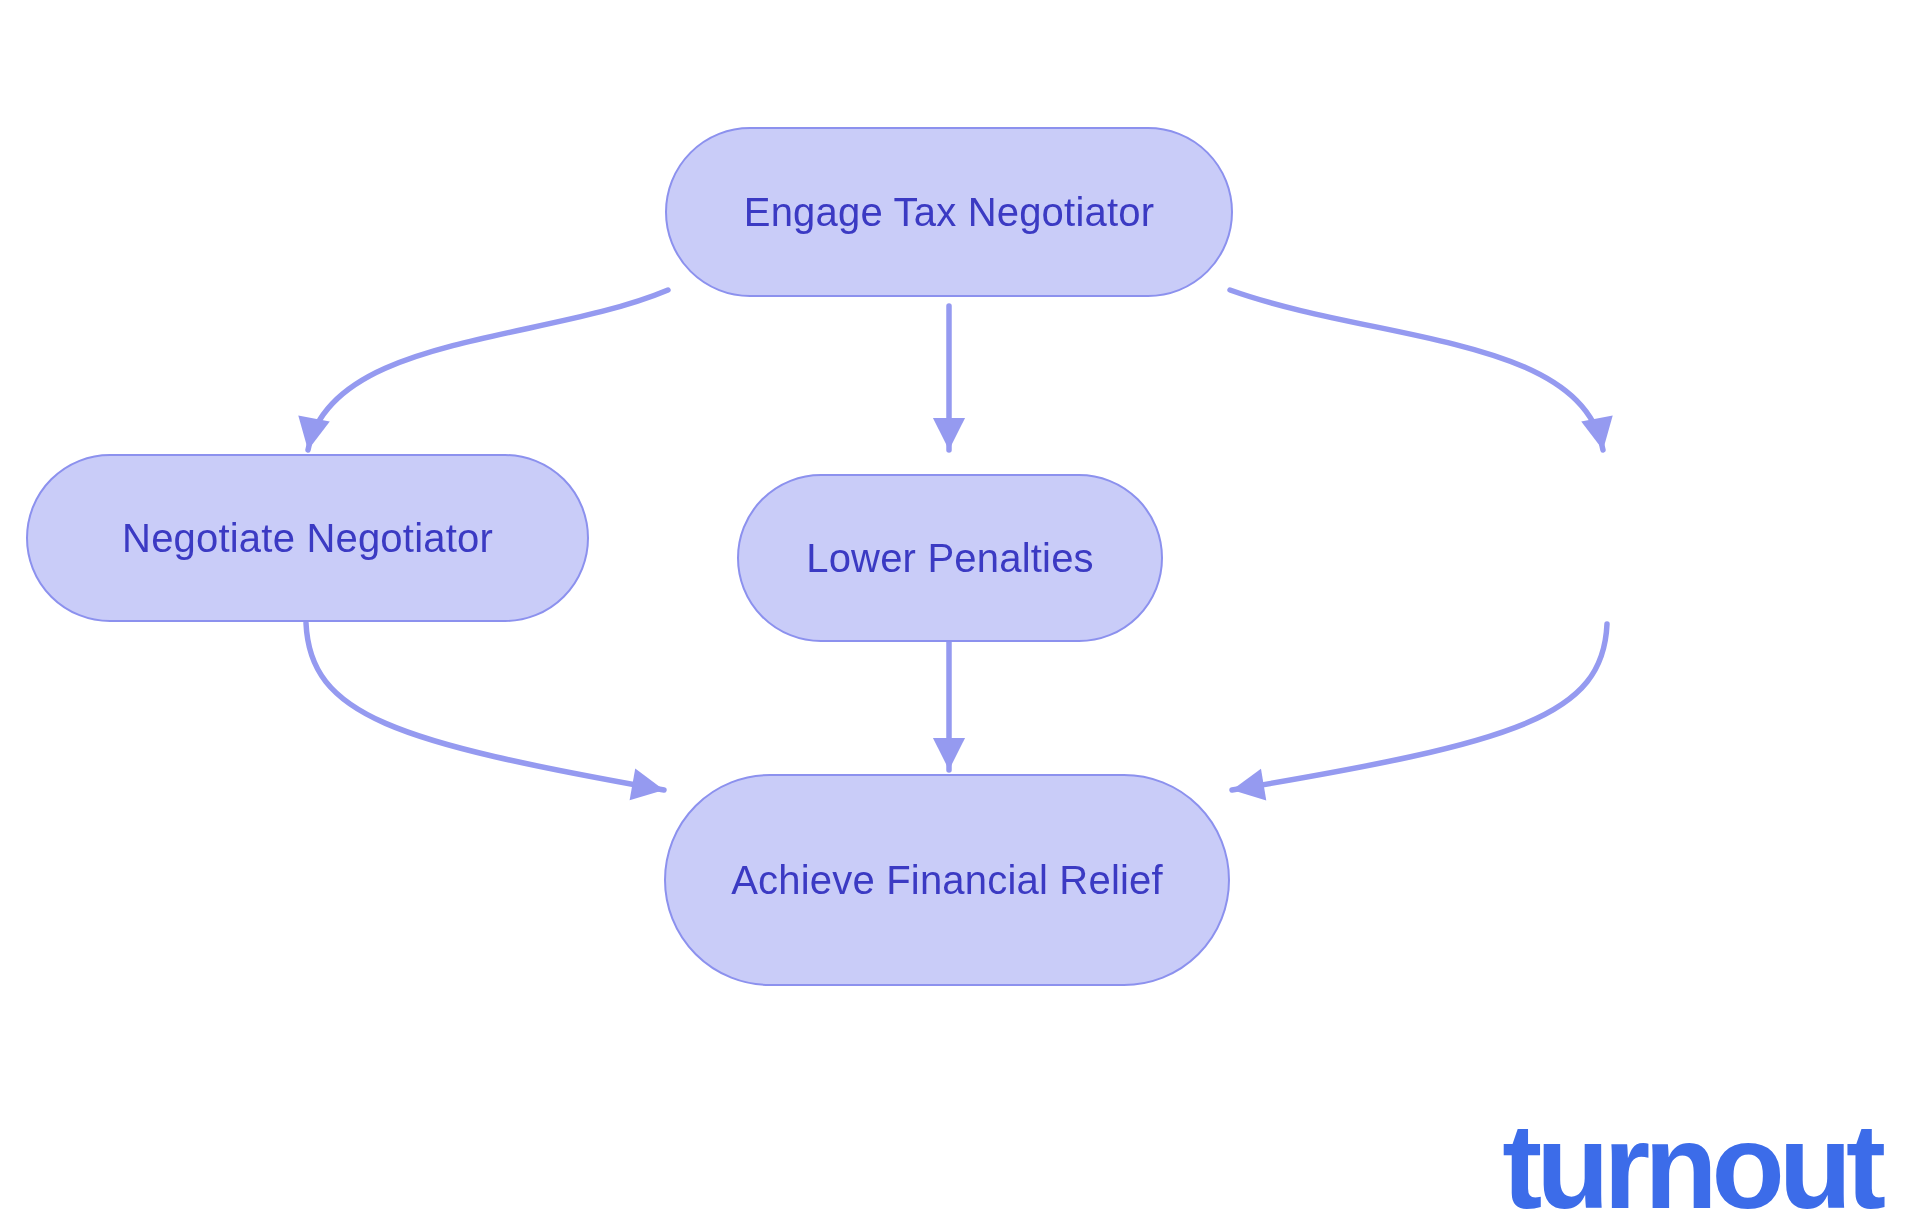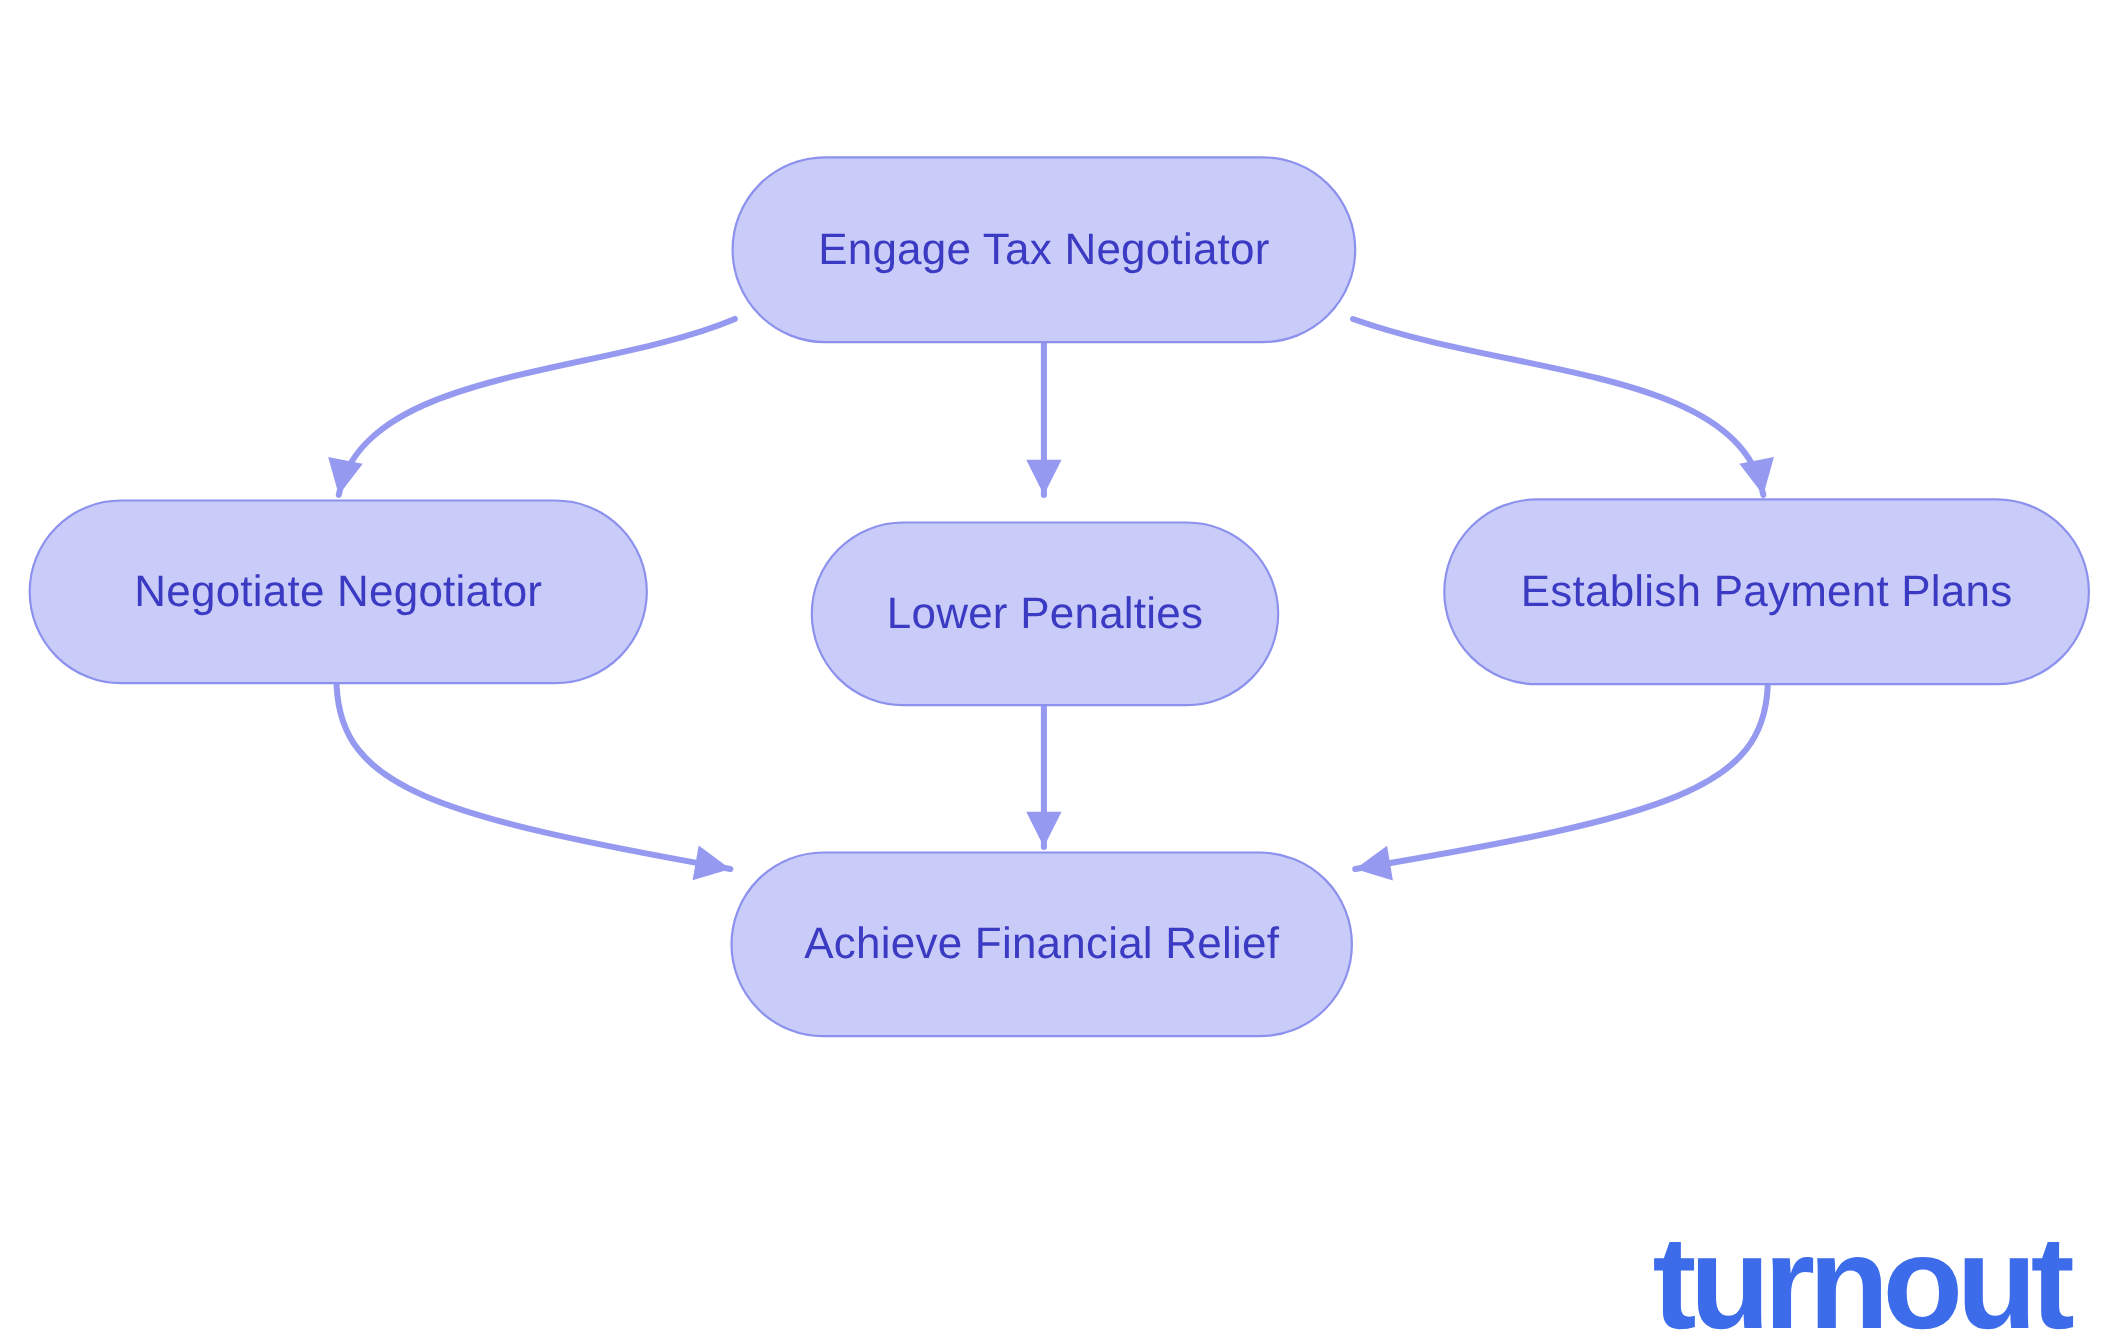--- a/index.html
+++ b/index.html
@@ -29,25 +29,25 @@
     justify-content: center;
     background: var(--node-fill, #c9ccf8);
     border: 2.5px solid var(--node-border, #8c91ee);
     border-radius: 999px;
     color: var(--node-text, #3b3ac3);
     font-size: 40px;
     letter-spacing: 0.2px;
     white-space: nowrap;
     box-sizing: border-box;
   }
-  .node-engage    { left: 665px;  top: 142px; width: 568px; height: 170px; }
+  .node-engage    { left: 665px;  top: 127px; width: 568px; height: 170px; }
   .node-negotiate { left: 26px;   top: 454px; width: 563px; height: 168px; }
   .node-lower     { left: 737px;  top: 474px; width: 426px; height: 168px; }
   .node-establish { left: 1312px; top: 453px; width: 588px; height: 170px; }
-  .node-achieve   { left: 664px;  top: 774px; width: 566px; height: 169px; }
+  .node-achieve   { left: 664px;  top: 774px; width: 566px; height: 212px; }
   .logo {
     position: absolute;
     right: 40px;
     bottom: -11px;
     line-height: 1;
     font-size: 120px;
     font-weight: 700;
     letter-spacing: -6px;
     color: var(--logo, #3c6ce9);
   }
@@ -76,23 +76,20 @@
   </div>
 
   <div class="node node-negotiate">
     <span>Negotiate Negotiator</span>
   </div>
 
   <div class="node node-lower">
     <span>Lower Penalties</span>
   </div>
 
-  <div class="node node-establish">
-    <span>Establish Payment Plans</span>
-  </div>
 
   <div class="node node-achieve">
     <span>Achieve Financial Relief</span>
   </div>
 
   <div class="logo">turnout</div>
 
 </div>
 
 </body></html>

